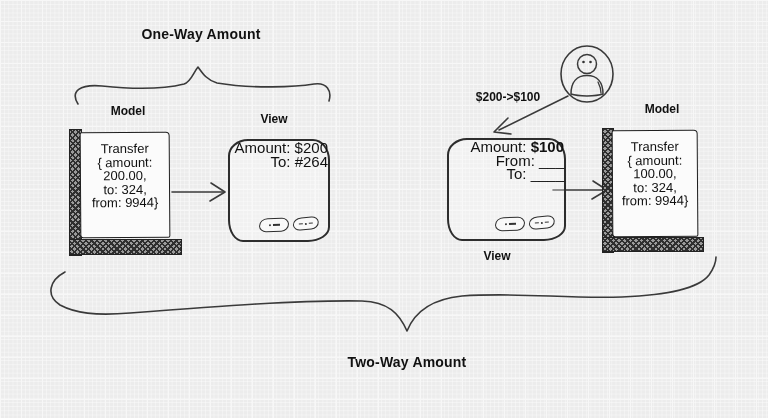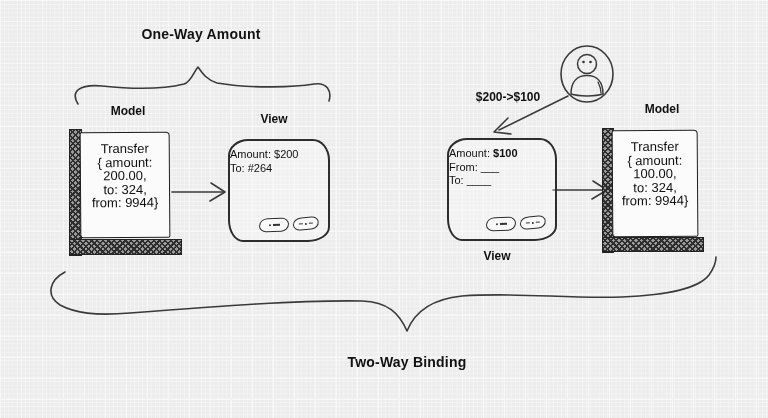--- a/index.html
+++ b/index.html
@@ -37,22 +37,21 @@
     font-size:13px;line-height:13.5px;text-align:center;
     box-sizing:border-box;padding-top:9px;
     border-radius:2px 4px 2px 3px;
     transform:rotate(-0.4deg);
   }
   .view-box{
     border:2px solid #2d2d2d;
     border-radius:20px 17px 22px 15px / 17px 21px 15px 22px;
     background:rgba(252,252,252,.30);
     box-sizing:border-box;
-    font-size:11px;line-height:13.5px;text-align:left;
-    padding-top:7px;
+    font-size:15px;line-height:13.5px;text-align:right;
   }
   .btn-row{position:absolute;right:9px;bottom:8px;display:flex;gap:4px;align-items:flex-end;}
   .mini-btn{
     border:1.4px solid #2d2d2d;background:rgba(255,255,255,.5);
     border-radius:9px 7px 8px 7px / 55% 45% 55% 45%;
     display:flex;align-items:center;justify-content:center;gap:2px;
     box-sizing:border-box;
   }
   .mini-btn.b1{width:30px;height:14px;transform:rotate(-2deg);}
   .mini-btn.b2{width:26px;height:13px;transform:rotate(-5deg) translateY(-2px);}
@@ -71,21 +70,21 @@
     <path class="stroke" d="M 65 272 C 50 280 45 295 60 305 C 75 313 95 316 130 313 C 220 306 300 300 362 301 C 388 302 399 313 407 331 C 415 311 432 299 462 296 C 520 292 565 299 622 297 C 668 295 698 289 709 275 C 714 268 716 262 716 257"></path>
     <path class="stroke" d="M 172 192 L 223 192"></path>
     <polyline class="stroke" points="211,183 225,192 210,201"></polyline>
     <path class="stroke" d="M 553 190 L 605 190"></path>
     <polyline class="stroke" points="593,181 607,190 592,199"></polyline>
     <path class="stroke" d="M 568 96 L 499 130"></path>
     <polyline class="stroke" points="508,118 494,132 511,134"></polyline>
   </svg>
 
   <div class="abs title" style="left:128px;top:26px;width:146px;">One-Way Amount</div>
-  <div class="abs title" style="left:334px;top:354px;width:146px;">Two-Way Binding</div>
+  <div class="abs title" style="left:334px;top:354px;width:146px;">Two-Way Amount</div>
 
   <div class="abs lbl" style="left:100px;top:104px;width:56px;">Model</div>
   <div class="abs lbl" style="left:246px;top:112px;width:56px;">View</div>
   <div class="abs lbl" style="left:634px;top:102px;width:56px;">Model</div>
   <div class="abs lbl" style="left:469px;top:249px;width:56px;">View</div>
   <div class="abs annot" style="left:474px;top:90px;width:68px;">$200-&gt;$100</div>
 
   <div class="abs hatch" style="left:69px;top:129px;width:11px;height:125px;"></div>
   <div class="abs hatch" style="left:69px;top:239px;width:111px;height:14px;"></div>
   <div class="abs model-face" style="left:80px;top:132px;width:90px;height:106px;">
@@ -105,21 +104,21 @@
         <span class="scrib-dash"></span>
       </div>
       <div class="mini-btn b2">
         <span class="scrib-dash s"></span>
         <span class="scrib-dot"></span>
         <span class="scrib-dash s"></span>
       </div>
     </div>
   </div>
 
-  <div class="abs view-box" style="left:447px;top:138px;width:110px;height:103px;">
+  <div class="abs view-box" style="left:447px;top:138px;width:119px;height:103px;">
     <div>
       <span>Amount: </span><b>$100</b>
     </div>
     <div>From: ___</div>
     <div>To: ____</div>
     <div class="btn-row">
       <div class="mini-btn b1">
         <span class="scrib-dot"></span>
         <span class="scrib-dash"></span>
       </div>

